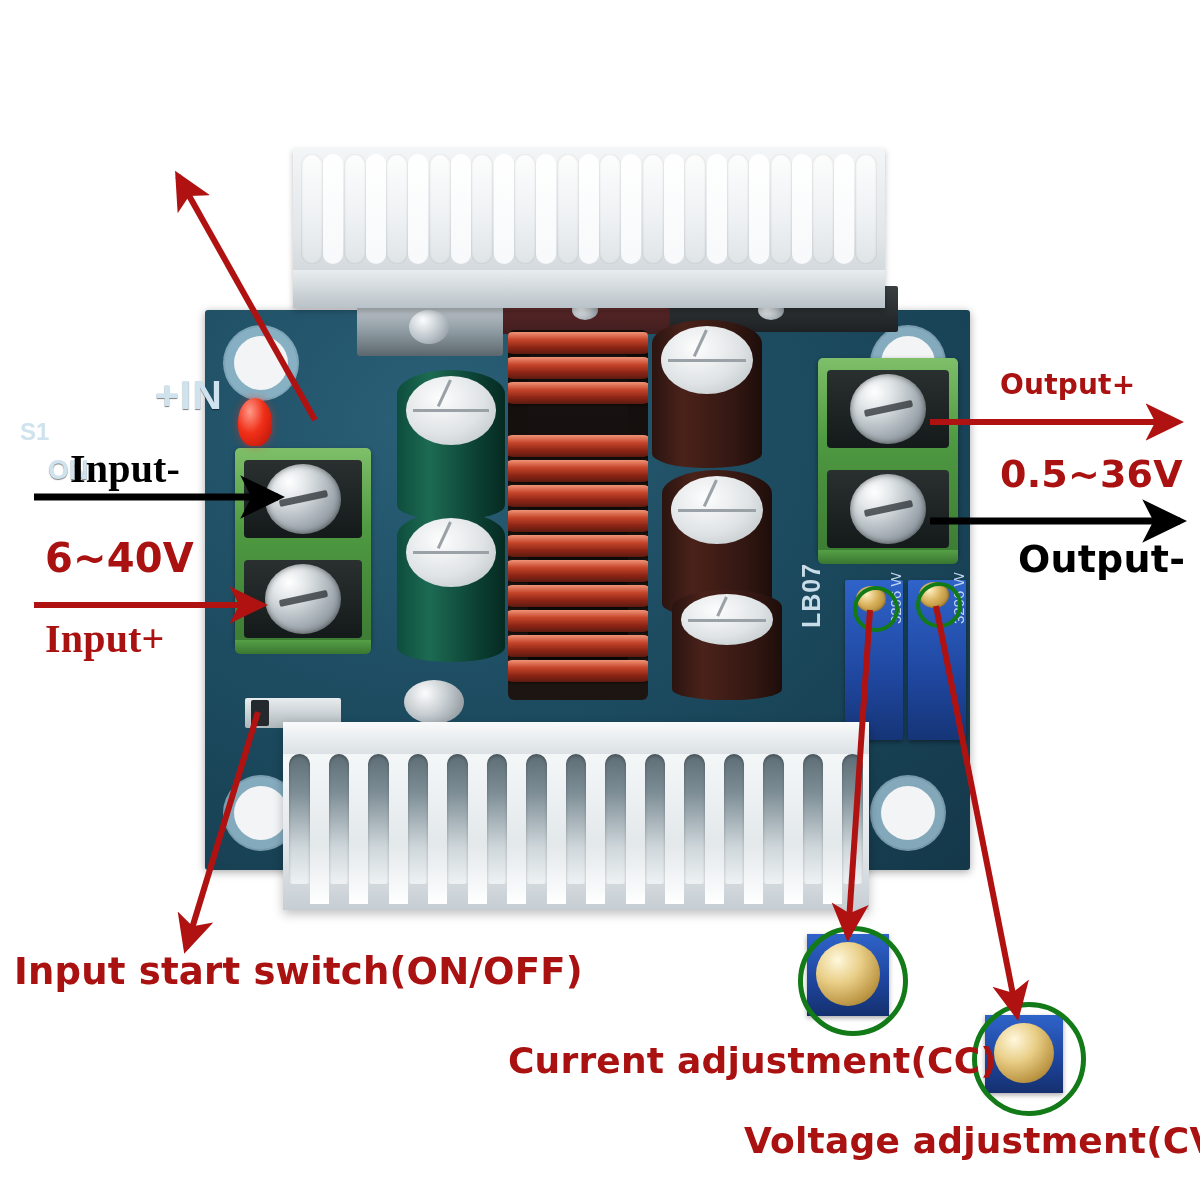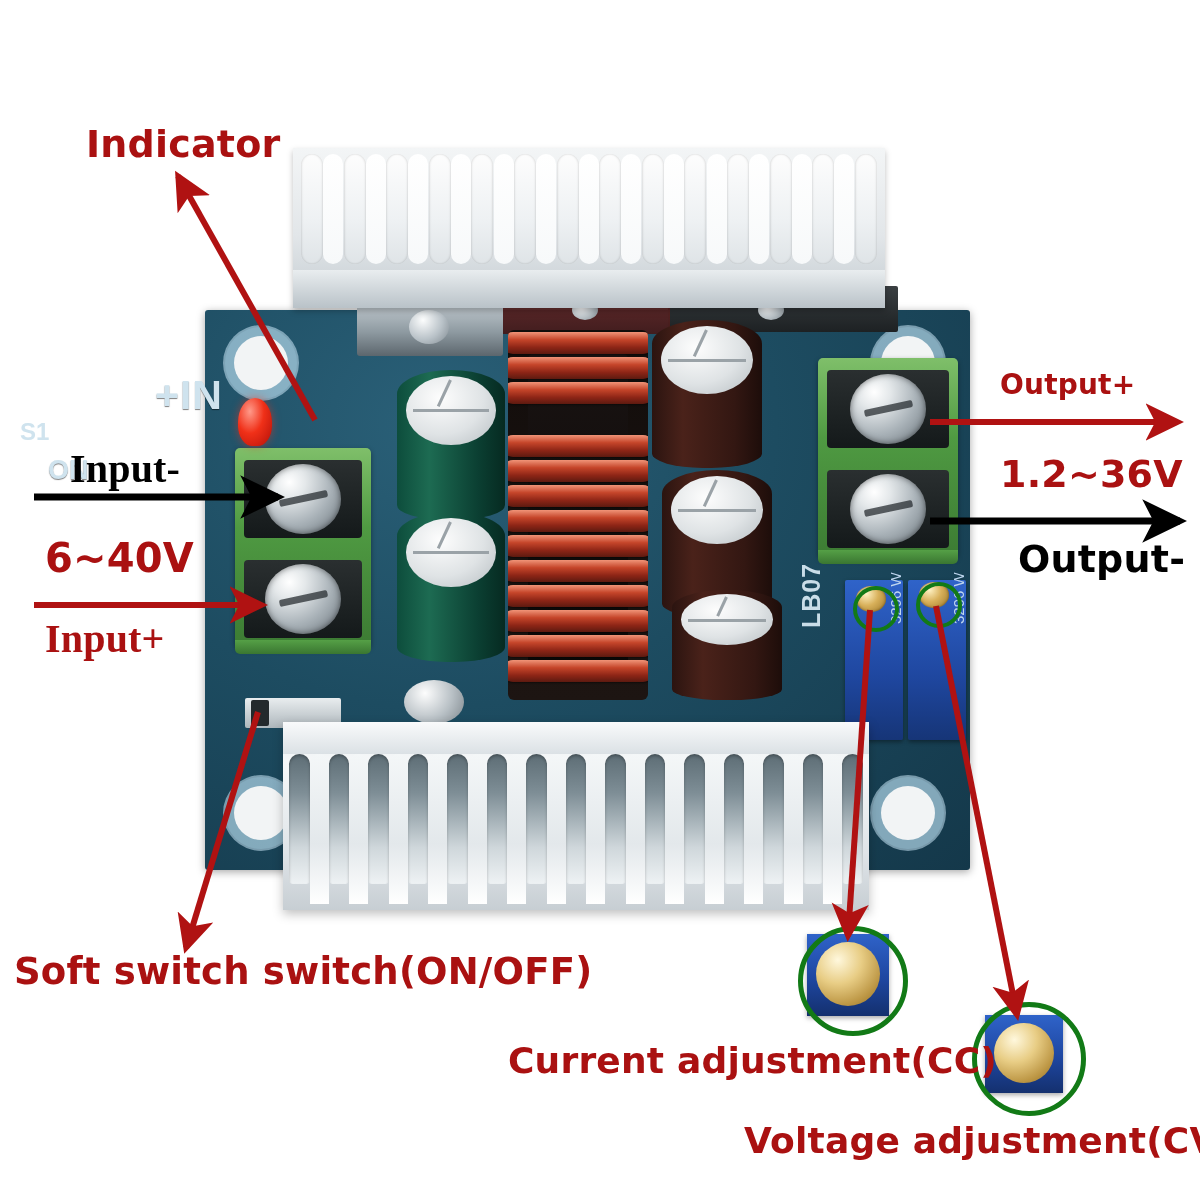--- a/index.html
+++ b/index.html
@@ -366,24 +366,23 @@
 
     <line x1="930" y1="521" x2="1180" y2="521" stroke="#000000" stroke-width="7" marker-end="url(#ah-black)"></line>
 
     <line x1="258" y1="712" x2="186" y2="948" stroke="#b01212" stroke-width="6" marker-end="url(#ah-red)"></line>
 
     <line x1="870" y1="610" x2="848" y2="936" stroke="#b01212" stroke-width="6" marker-end="url(#ah-red)"></line>
 
     <line x1="936" y1="606" x2="1017" y2="1015" stroke="#b01212" stroke-width="6" marker-end="url(#ah-red)"></line>
   </svg>
 
-  <div class="lbl red" id="lbl-indicator">Indicator</div>
   <div class="lbl black" id="lbl-input-minus">Input-</div>
   <div class="lbl red" id="lbl-640v">6~40V</div>
   <div class="lbl red" id="lbl-input-plus">Input+</div>
   <div class="lbl red" id="lbl-output-plus">Output+</div>
-  <div class="lbl red" id="lbl-1236v">1.2~36V</div>
+  <div class="lbl red" id="lbl-1236v">0.5~36V</div>
   <div class="lbl black" id="lbl-output-minus">Output-</div>
-  <div class="lbl red" id="lbl-softstart">Soft switch switch(ON/OFF)</div>
+  <div class="lbl red" id="lbl-softstart">Input start switch(ON/OFF)</div>
   <div class="lbl red" id="lbl-cc">Current adjustment(CC)</div>
   <div class="lbl red" id="lbl-cv">Voltage adjustment(CV)</div>
 
 </div>
 
 </body></html>

